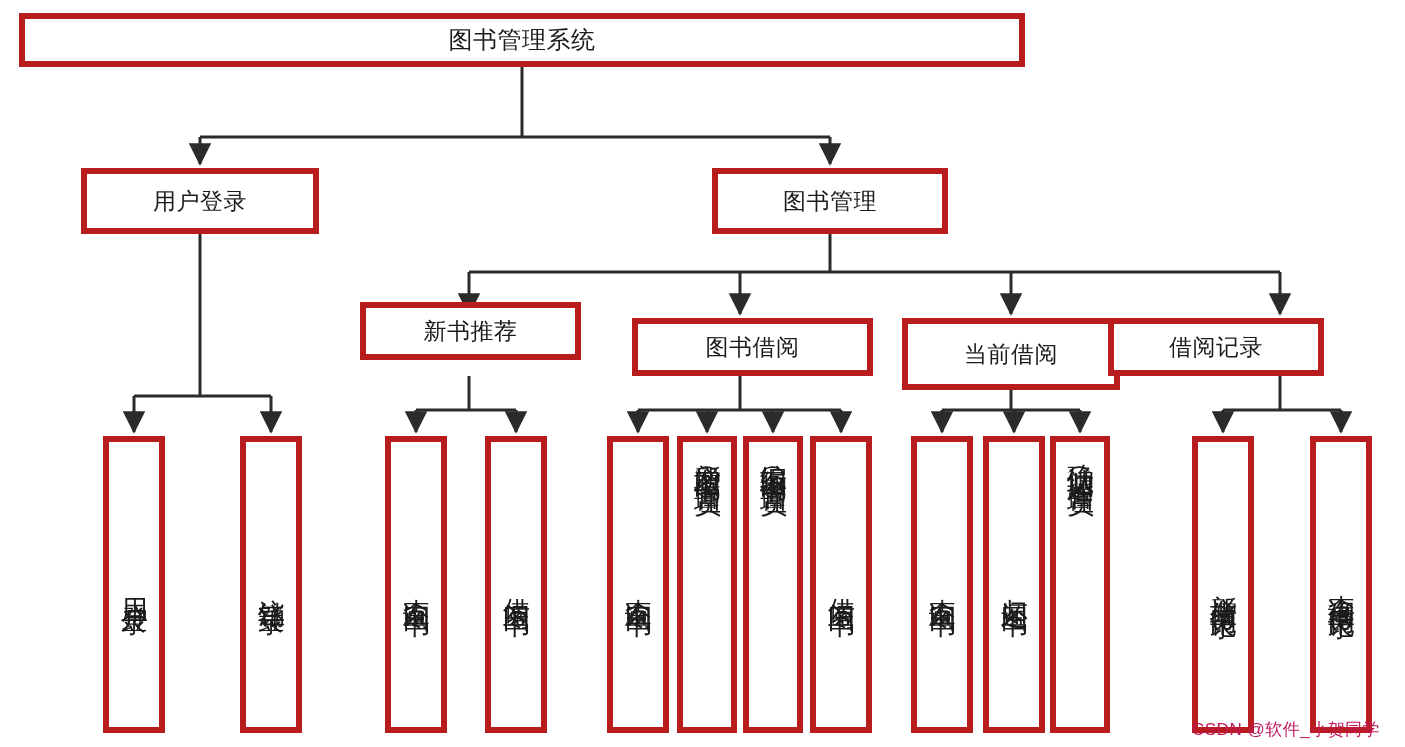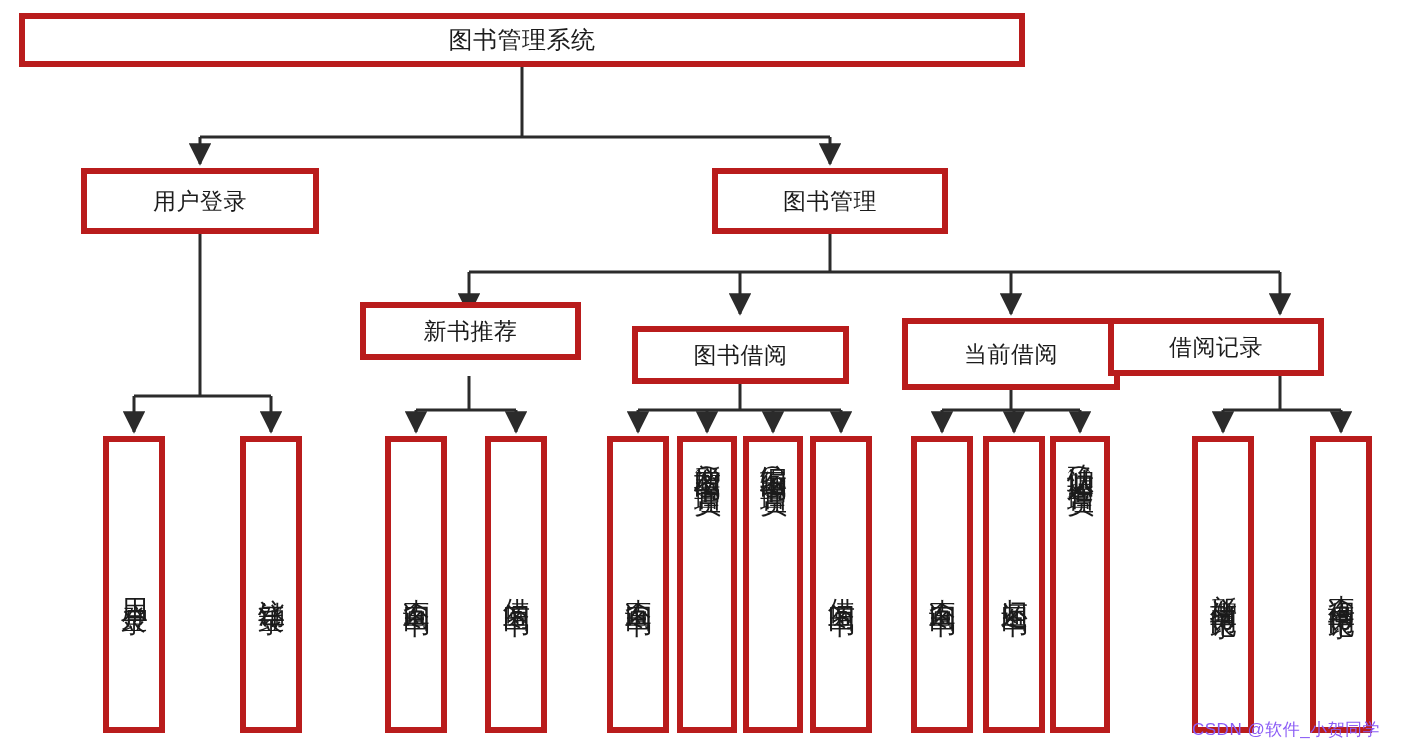--- a/index.html
+++ b/index.html
@@ -60,21 +60,21 @@
     line-height: 1.0;
     letter-spacing: 4px;
     white-space: nowrap;
   }
   .node.v.mid {
     align-items: center;
   }
   .watermark {
     position: absolute;
     font-size: 17px;
-    color: #8b5cf6;
+    color: #be185d;
     white-space: nowrap;
     letter-spacing: 0.5px;
   }
 </style>
 </head>
 <body>
 
 <div id="canvas">
 
   <svg id="wires" viewBox="0 0 1405 747" xmlns="http://www.w3.org/2000/svg">
@@ -134,21 +134,21 @@
   <div class="node h" style="left:81px; top:168px; width:238px; height:66px;">
     <span class="label">用户登录</span>
   </div>
   <div class="node h" style="left:712px; top:168px; width:236px; height:66px;">
     <span class="label">图书管理</span>
   </div>
 
   <div class="node h" style="left:360px; top:302px; width:221px; height:58px;">
     <span class="label">新书推荐</span>
   </div>
-  <div class="node h" style="left:632px; top:318px; width:217px; height:58px;margin-top:8px;">
+  <div class="node h" style="left:632px; top:318px; width:241px; height:58px;">
     <span class="label">图书借阅</span>
   </div>
   <div class="node h" style="left:902px; top:318px; width:218px; height:72px;">
     <span class="label">当前借阅</span>
   </div>
   <div class="node h" style="left:1108px; top:318px; width:216px; height:58px;">
     <span class="label">借阅记录</span>
   </div>
 
   <div class="node v mid" style="left:103px; top:436px; width:62px; height:297px;">

